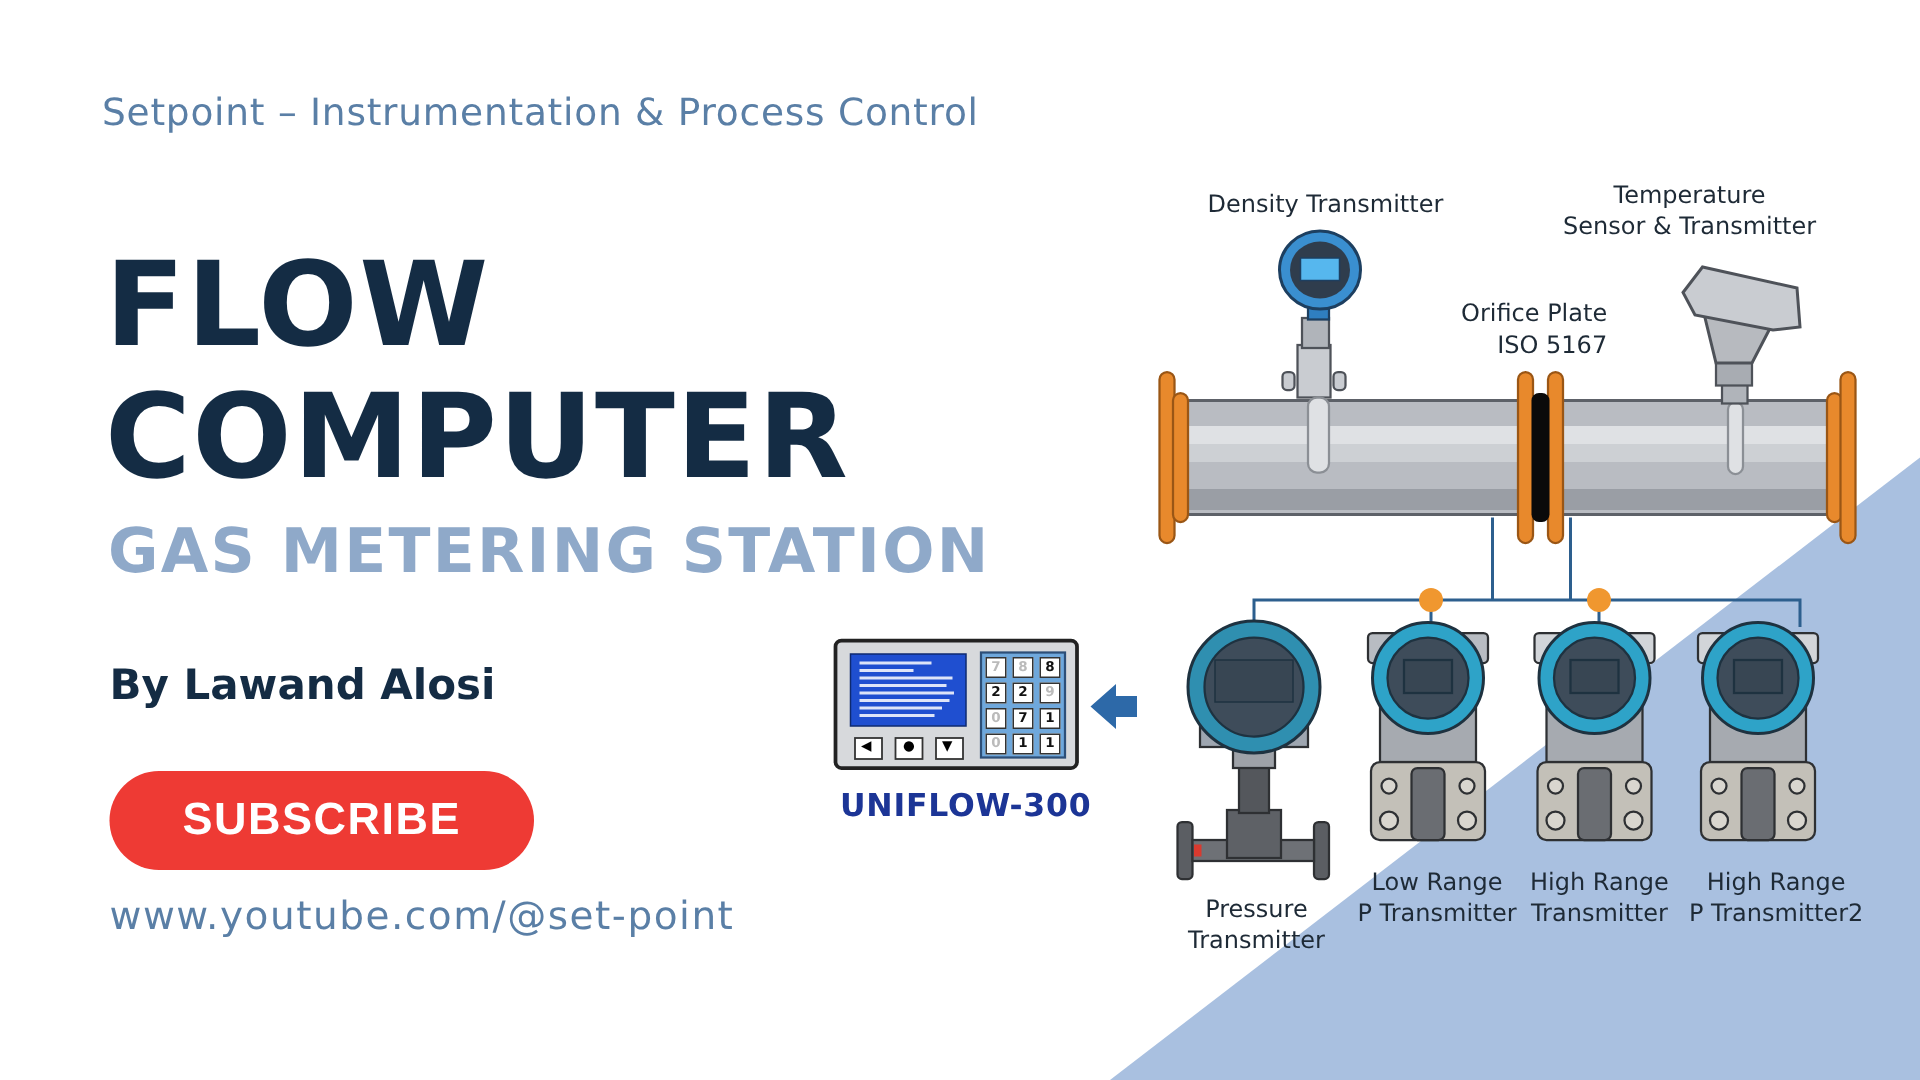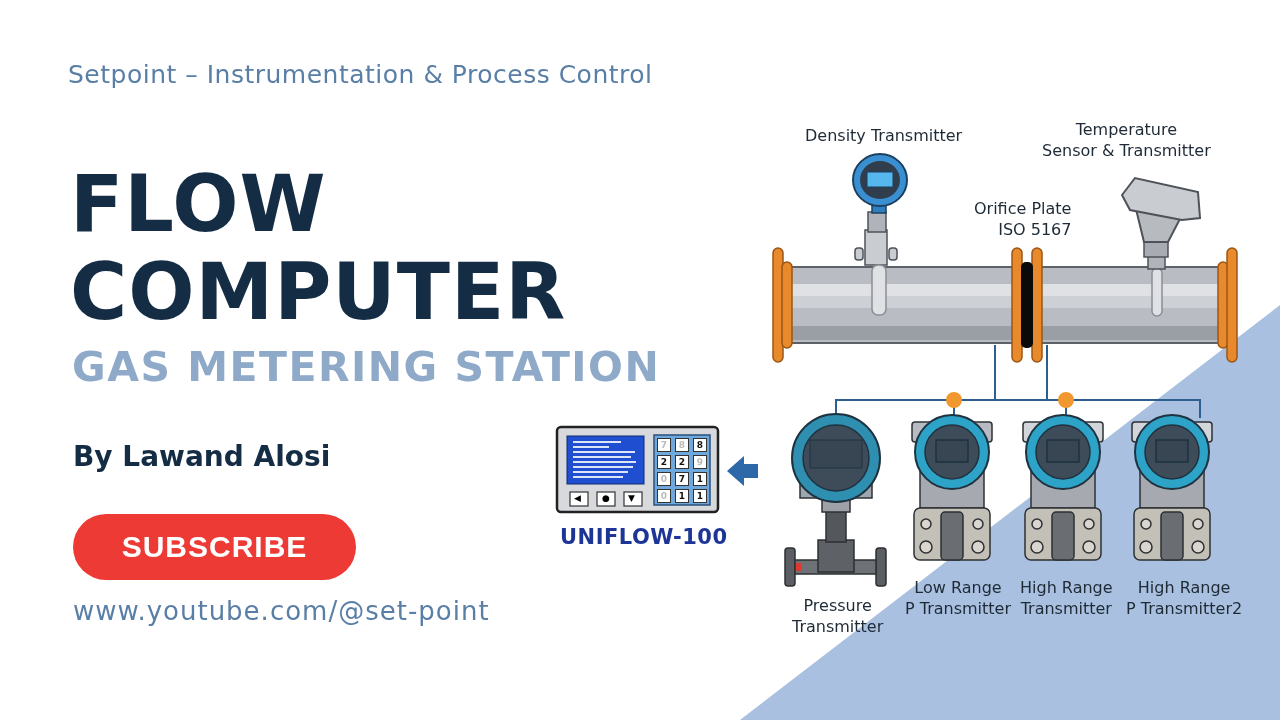--- a/index.html
+++ b/index.html
@@ -176,21 +176,21 @@
   <span style="background:#fff;border:1px solid #333;font:bold 9px 'DejaVu Sans',sans-serif;text-align:center;height:12px;line-height:12px;color:#111;">7</span>
   <span style="background:#fff;border:1px solid #333;font:bold 9px 'DejaVu Sans',sans-serif;text-align:center;height:12px;line-height:12px;color:#111;">1</span>
   <span style="background:#fff;border:1px solid #333;font:bold 9px 'DejaVu Sans',sans-serif;text-align:center;height:12px;line-height:12px;color:#bbb;">0</span>
   <span style="background:#fff;border:1px solid #333;font:bold 9px 'DejaVu Sans',sans-serif;text-align:center;height:12px;line-height:12px;color:#111;">1</span>
   <span style="background:#fff;border:1px solid #333;font:bold 9px 'DejaVu Sans',sans-serif;text-align:center;height:12px;line-height:12px;color:#111;">1</span>
 </div>
 <div class="abs" style="left:574px;top:493px;font-size:9px;color:#000;z-index:2;">◀</div>
 <div class="abs" style="left:602px;top:493px;font-size:9px;color:#000;z-index:2;">●</div>
 <div class="abs" style="left:628px;top:493px;font-size:9px;color:#000;z-index:2;">▼</div>
 
-<div class="abs uniflow">UNIFLOW-100</div>
+<div class="abs uniflow">UNIFLOW-300</div>
 
 <div class="abs label" style="left:805px;top:125px;">Density Transmitter</div>
 <div class="abs label" style="left:1042px;top:119px;">
   <div>Temperature</div>
   <div>Sensor &amp; Transmitter</div>
 </div>
 <div class="abs label" style="left:974px;top:198px;text-align:right;">
   <div>Orifice Plate</div>
   <div>ISO 5167</div>
 </div>

